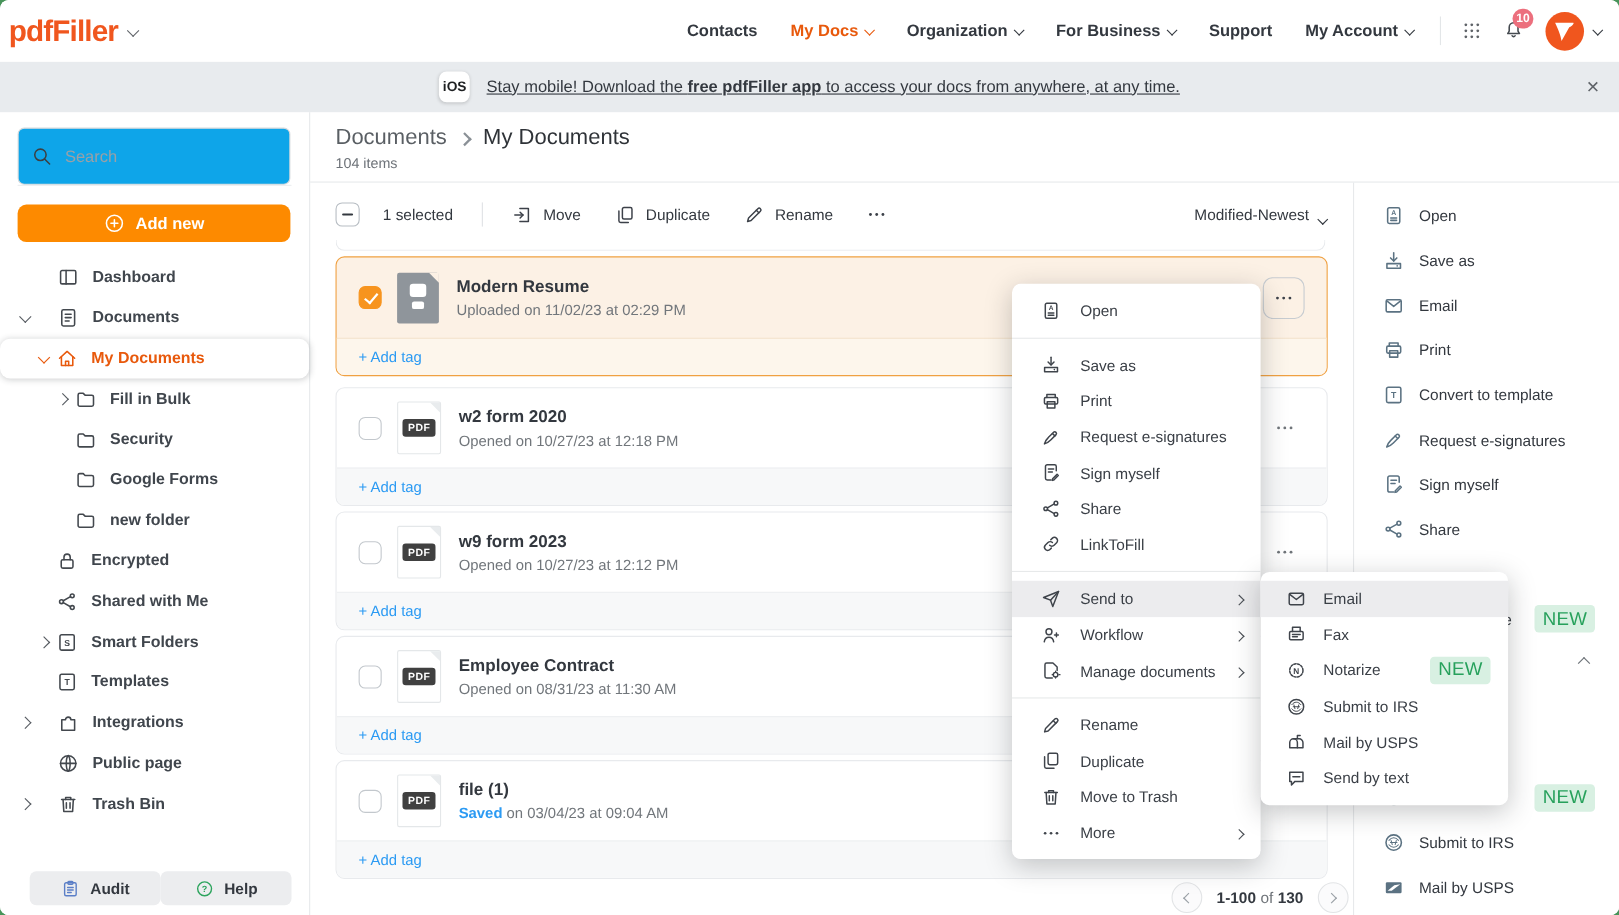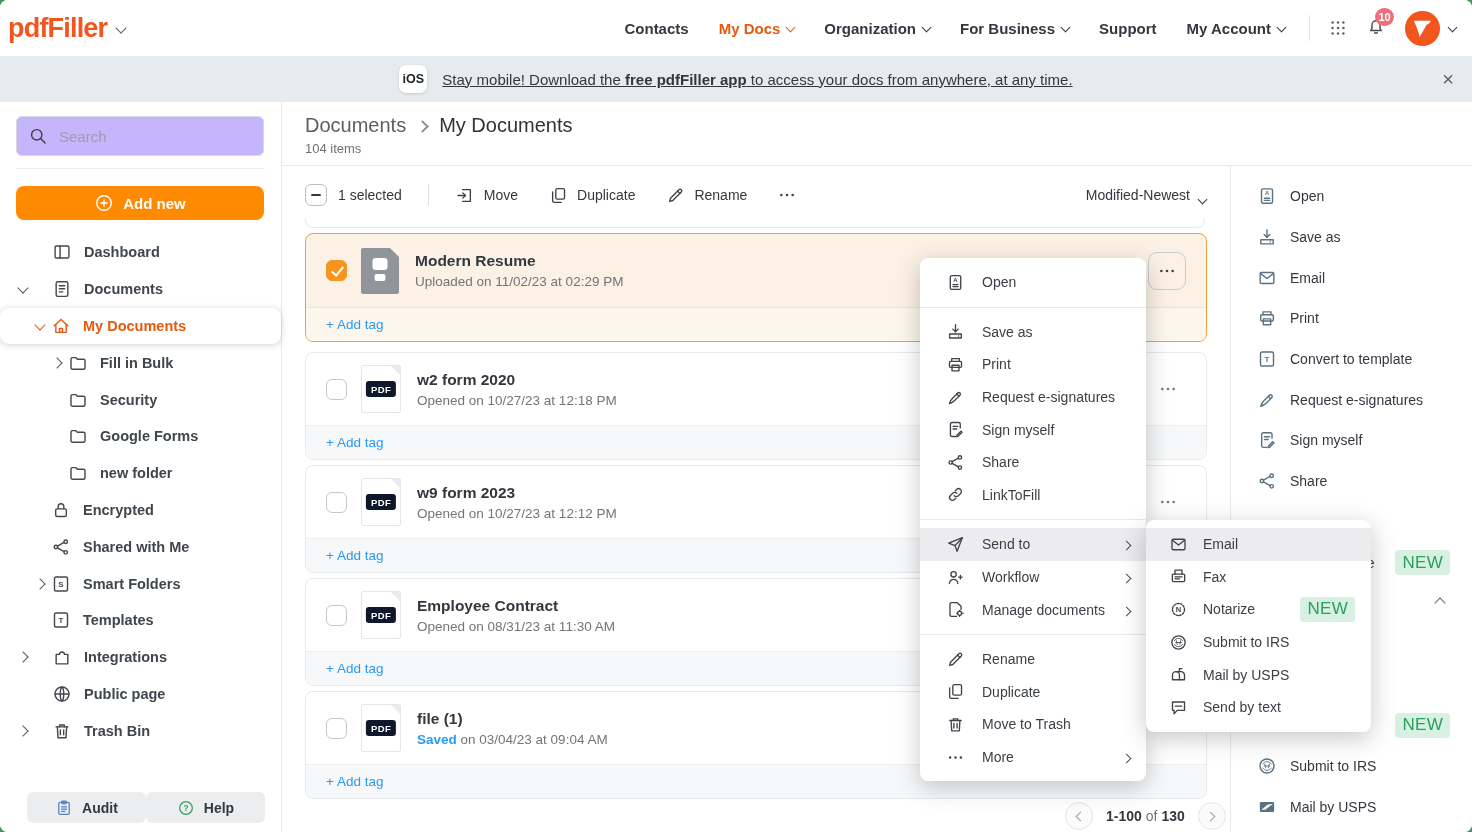--- a/index.html
+++ b/index.html
@@ -31,21 +31,21 @@
 
   
   #banner{position:absolute;left:0;top:56px;width:1472px;height:46px;background:#e8ebee;display:flex;align-items:center;justify-content:center;z-index:15}
   .ios-badge{width:28px;height:28px;background:#fff;border-radius:7px;box-shadow:0 1px 3px rgba(0,0,0,.14);display:flex;align-items:center;justify-content:center;font-size:12.5px;font-weight:700;color:#1d1f21;margin-right:15px}
   .banner-text{font-size:15px;color:#33383f;text-decoration:underline;cursor:pointer}
   .banner-text b{font-weight:700}
   .banner-close{position:absolute;right:18px;top:10px;font-size:20px;color:#5f6368;cursor:pointer;line-height:26px}
 
   
   #sidebar{position:absolute;left:0;top:102px;width:281px;height:730px;background:#fff;border-right:1px solid #e7e9eb;z-index:10}
-  .search-box{position:absolute;left:16px;top:14px;width:248px;height:40px;border:1px solid #d5d9dc;border-radius:6px;background:#c4b5fd;display:flex;align-items:center;box-sizing:border-box}
+  .search-box{position:absolute;left:16px;top:14px;width:248px;height:52px;border:1px solid #d5d9dc;border-radius:6px;background:#0ea5e9;display:flex;align-items:center;box-sizing:border-box}
   .search-box .ic{margin:0 9px 0 11px;color:#3c4043}
   .search-box input{border:none;outline:none;flex:1;font-size:15px;color:#33383f;font-family:"Liberation Sans",sans-serif;background:transparent}
   .search-box input::placeholder{color:#9aa0a6}
   .sb-divider{position:absolute;left:16px;top:66px;width:249px;height:1px;background:#eceef0}
   .add-new{position:absolute;left:16px;top:84px;width:248px;height:34px;background:#fd8a00;border-radius:8px;display:flex;align-items:center;justify-content:center;gap:9px;color:#fff;font-size:15px;font-weight:700;cursor:pointer}
   .add-new .ic{color:#fff}
   .sb-nav{position:absolute;left:0;top:132px;width:281px}
   .srow{display:flex;align-items:center;height:36.8px;position:relative;gap:12px;cursor:pointer;font-size:14.5px;font-weight:600;color:#40464d}
   .srow .ic{color:#43484e}
   .srow[data-ind="0"]{padding-left:52px}
@@ -69,21 +69,21 @@
   #main{position:absolute;left:281px;top:102px;width:949px;height:730px;background:#fff}
   .hdivider{position:absolute;left:281px;top:165px;width:1191px;height:1px;background:#e7e9eb;z-index:6}
   .rp-border{position:absolute;left:1230px;top:166px;width:1px;height:666px;background:#e7e9eb;z-index:6}
   .breadcrumb{position:absolute;left:24px;top:12px;display:flex;align-items:center;font-size:20px;color:#5a5f64}
   .breadcrumb .sep{width:7px;height:7px;border-right:2px solid #8a9096;border-bottom:2px solid #8a9096;transform:rotate(-45deg);margin:2px 12px 0 12px}
   .breadcrumb .crumb-cur{color:#2f3338}
   .items-count{position:absolute;left:24px;top:39px;font-size:13px;color:#6d7278}
   .toolbar{position:absolute;left:24px;top:76px;right:24px;height:34px;display:flex;align-items:center;z-index:2}
   .tb-check{width:20px;height:20px;border:1.5px solid #b7bdc3;border-radius:6px;background:#fff;position:relative;cursor:pointer;flex:none}
   .tb-check::after{content:"";position:absolute;left:4.5px;top:8.5px;width:10px;height:2.2px;background:#33383f;border-radius:1px}
-  .tb-sel{margin-left:11px;font-size:14px;color:#33383f}
+  .tb-sel{margin-left:21px;font-size:14px;color:#33383f}
   .tb-vdiv{width:1px;height:22px;background:#dfe2e5;margin:0 26px}
   .tb-act{display:flex;align-items:center;gap:9px;font-size:14px;color:#33383f;cursor:pointer;margin-right:30px}
   .tb-act .ic{color:#3c4149}
   .tb-act .ic svg{width:19px;height:19px}
   .tb-more{color:#3c4149;cursor:pointer}
   .tb-sort{margin-left:auto;display:flex;align-items:flex-end;gap:9px;font-size:14px;color:#33383f;cursor:pointer}
   .tb-sort .chev{width:6px;height:6px;margin-top:-2px}
 
   
   .sliver{position:absolute;left:24px;top:116px;width:900px;height:10px;background:#fff;border:1px solid #e8eaed;border-top:none;border-radius:0 0 8px 8px;box-sizing:border-box}
@@ -92,21 +92,21 @@
   .card-tag{height:33px;border-top:1px solid #edeff1;background:#f7f8f9;display:flex;align-items:center;padding:0 20px;color:#2b9af3;font-size:13.5px;cursor:pointer}
   .card.selected{border:1.5px solid #f0a142;background:#fcf1e5}
   .card.selected .card-main{height:73px}
   .card.selected .card-tag{background:#fdf6ec;border-top-color:#f3e2cb}
   .cb{width:21px;height:21px;border:1.5px solid #c3c8cd;border-radius:6px;background:#fff;position:relative;flex:none;cursor:pointer;box-sizing:border-box}
   .cb.checked{background:#f7941e;border-color:#f7941e}
   .cb.checked::after{content:"";position:absolute;left:6.5px;top:2.5px;width:5px;height:10px;border-right:2.2px solid #fff;border-bottom:2.2px solid #fff;transform:rotate(40deg)}
   .thumb{width:38px;height:46px;position:relative;flex:none;margin:0 16px 0 14px;border-radius:2px}
   .thumb[data-thumb="pdf"]{background:#fff;border:1px solid #e4e7e9}
   .thumb[data-thumb="pdf"] .fold{position:absolute;top:0;right:0;width:0;height:0;border-style:solid;border-width:0 9px 9px 0;border-color:transparent #e9ecee transparent transparent}
-  .pdf-chip{display:none;position:absolute;left:50%;top:50%;transform:translate(-50%,-50%);background:#0f172a;color:#fff;font-size:9.5px;font-weight:700;padding:2.5px 5px;border-radius:3px;letter-spacing:.4px}
+  .pdf-chip{display:none;position:absolute;left:50%;top:50%;transform:translate(-50%,-50%);background:#404040;color:#fff;font-size:9.5px;font-weight:700;padding:2.5px 5px;border-radius:3px;letter-spacing:.4px}
   .thumb[data-thumb="pdf"] .pdf-chip{display:block}
   .thumb[data-thumb="resume"]{background:#8f959b}
   .thumb[data-thumb="resume"] .fold{position:absolute;top:0;right:0;width:0;height:0;border-style:solid;border-width:0 9px 9px 0;border-color:transparent #fcf1e5 transparent transparent}
   .res-art{display:none}
   .thumb[data-thumb="resume"] .res-art{display:block;position:absolute;inset:0}
   .res-art::before{content:"";position:absolute;left:50%;top:10px;transform:translateX(-50%);width:15px;height:12px;background:#fff;border-radius:3px}
   .res-art::after{content:"";position:absolute;left:50%;top:26px;transform:translateX(-50%);width:11px;height:7px;background:#fff;border-radius:2px}
   .doc-text{flex:1;min-width:0}
   .doc-title{font-size:15.5px;font-weight:700;color:#33383f}
   .doc-meta{font-size:13.5px;color:#71767b;margin-top:4px}

